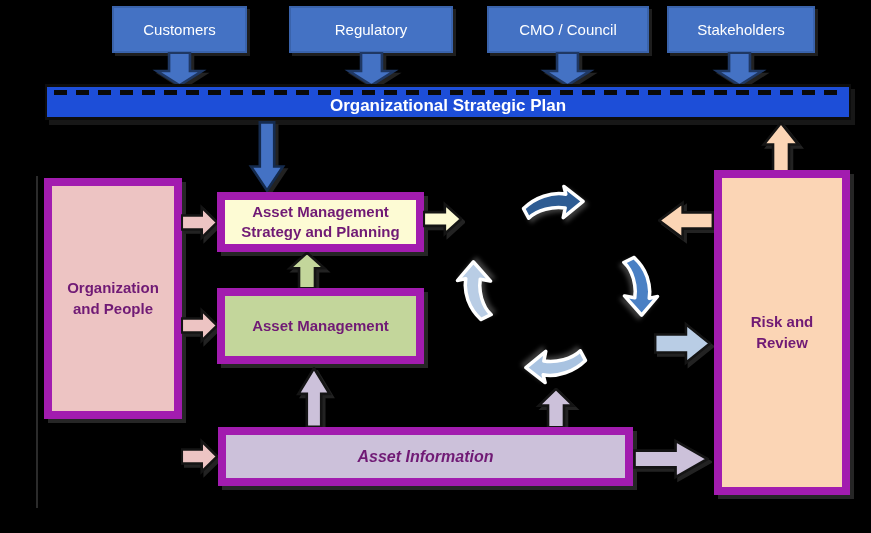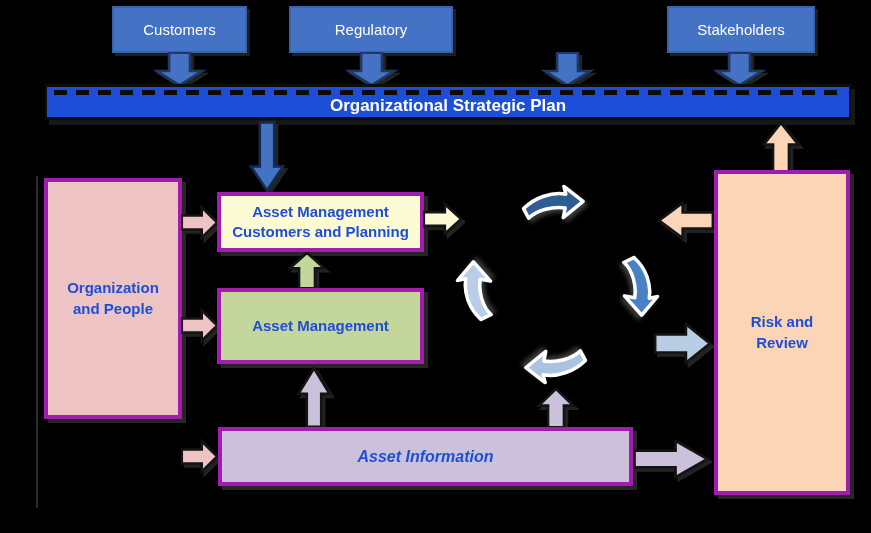--- a/index.html
+++ b/index.html
@@ -9,21 +9,21 @@
   }
   .box{
     position:absolute;box-sizing:border-box;display:flex;flex-direction:column;
     align-items:center;justify-content:center;text-align:center;
   }
   .blue-box{
     background:#4472C4;border:2px solid #3A63AB;color:#fff;font-size:15px;
     box-shadow:3px 3px 0 #1e1e1e;
   }
   .light-box{
-    border:4px solid #a21caf;color:#1d4ed8;font-weight:bold;font-size:15px;
+    border:8px solid #a21caf;color:#701a75;font-weight:bold;font-size:15px;
     line-height:1.35;box-shadow:4px 4px 0 #262626;
   }
   .yellow-fill{background:#FDFBD4;}
   .green-fill{background:#C3D69B;}
   .lavender-fill{background:#CCC1DA;font-style:italic;}
   .pink-fill{background:#EDC4C3;}
   .peach-fill{background:#FBD5B5;}
   .plan-bar{
     position:absolute;left:45px;top:84px;width:806px;height:36px;box-sizing:border-box;
     background:#1d4ed8;border:3px solid #0d0d0d;border-left-width:2px;border-right-width:2px;
@@ -49,20 +49,23 @@
 <body>
 
 <div class="stage">
 
   <div class="box blue-box" style="left:289px;top:6px;width:164px;height:47px;">
     <span>Regulatory</span>
   </div>
   <div class="box blue-box" style="left:112px;top:6px;width:135px;height:47px;">
     <span>Customers</span>
   </div>
+  <div class="box blue-box" style="left:487px;top:6px;width:162px;height:47px;">
+    <span>CMO / Council</span>
+  </div>
   <div class="box blue-box" style="left:667px;top:6px;width:148px;height:47px;">
     <span>Stakeholders</span>
   </div>
 
   <div class="arrow" style="left:152px;top:52px;width:55px;height:34px;">
     <svg viewBox="0 0 100 100" preserveAspectRatio="none">
         <polygon points="31,2 31,56 9,56 50,98 91,56 69,56 69,2" fill="#4472C4" stroke="#1F3864"></polygon>
       </svg>
   </div>
   <div class="arrow" style="left:344px;top:52px;width:55px;height:34px;">
@@ -109,21 +112,21 @@
       </svg>
   </div>
   <div class="arrow" style="left:181px;top:438px;width:37px;height:37px;">
     <svg viewBox="0 0 100 100" preserveAspectRatio="none">
         <polygon points="2,31 56,31 56,9 98,50 56,91 56,69 2,69" fill="#EDC4C3" stroke="#141414"></polygon>
       </svg>
   </div>
 
   <div class="box light-box yellow-fill" style="left:217px;top:192px;width:207px;height:60px;">
     <span>Asset Management</span>
-    <span>Customers and Planning</span>
+    <span>Strategy and Planning</span>
   </div>
 
   <div class="arrow" style="left:423px;top:201px;width:39px;height:36px;">
     <svg viewBox="0 0 100 100" preserveAspectRatio="none">
         <polygon points="2,31 56,31 56,9 98,50 56,91 56,69 2,69" fill="#FDFBD4" stroke="#141414"></polygon>
       </svg>
   </div>
 
   <div class="arrow" style="left:286px;top:252px;width:42px;height:37px;">
     <svg viewBox="0 0 100 100" preserveAspectRatio="none">

